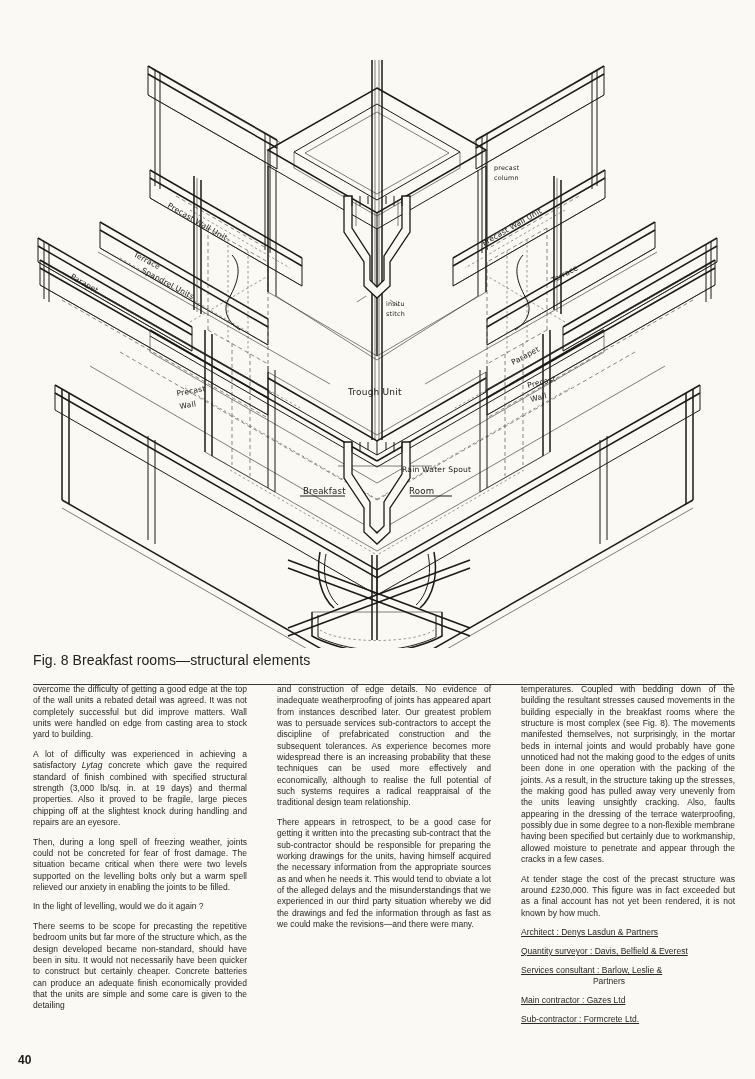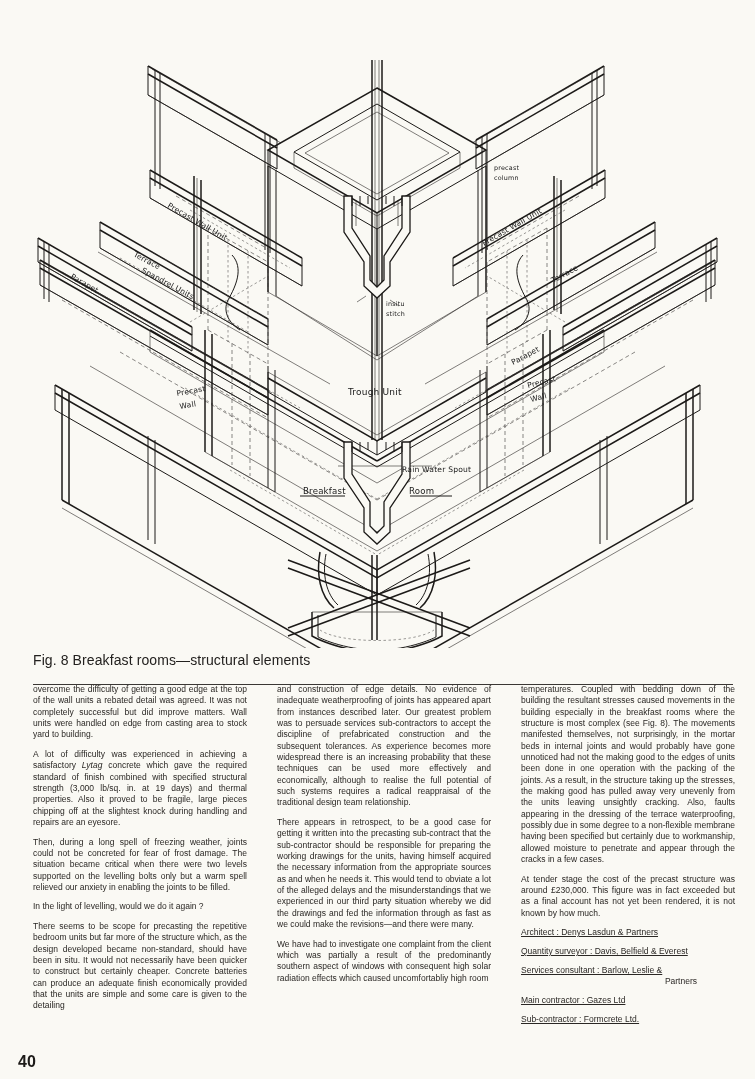--- a/index.html
+++ b/index.html
@@ -76,31 +76,31 @@
 
   .credits { margin-top: 1px; }
   .credits .credit-line {
     margin: 0 0 7.4px 0;
     text-align: left;
     line-height: 11.35px;
     text-decoration: underline;
   }
   .credits .credit-cont {
     margin: -7.0px 0 7.4px 0;
-    text-align: right;
+    text-align: center;
     padding-right: 38px;
     line-height: 11.35px;
   }
 
   
   .page-number {
     position: absolute;
     left: 18px;
     top: 1053px;
-    font-size: 16px;
+    font-size: 12px;
     font-weight: bold;
     color: #1d1b19;
     font-family: "Liberation Sans", sans-serif;
   }
 
   
   .hw {
     font-family: "DejaVu Sans", sans-serif;
     font-size: 7.6px;
     fill: #1a1a1a;
@@ -463,21 +463,20 @@
       <p>overcome the difficulty of getting a good edge at the top of the wall units a rebated detail was agreed. It was not completely successful but did improve matters. Wall units were handled on edge from casting area to stock yard to building.</p>
       <p><span>A lot of difficulty was experienced in achieving a satisfactory </span><i>Lytag</i><span> concrete which gave the required standard of finish combined with specified structural strength (3,000 lb/sq. in. at 19 days) and thermal properties. Also it proved to be fragile, large pieces chipping off at the slightest knock during handling and repairs are an eyesore.</span></p>
       <p>Then, during a long spell of freezing weather, joints could not be concreted for fear of frost damage. The situation became critical when there were two levels supported on the levelling bolts only but a warm spell relieved our anxiety in enabling the joints to be filled.</p>
       <p class="nojust">In the light of levelling, would we do it again ?</p>
       <p>There seems to be scope for precasting the repetitive bedroom units but far more of the structure which, as the design developed became non-standard, should have been in situ. It would not necessarily have been quicker to construct but certainly cheaper. Concrete batteries can produce an adequate finish economically provided that the units are simple and some care is given to the detailing</p>
     </div>
 
     <div class="col">
       <p>and construction of edge details. No evidence of inadequate weatherproofing of joints has appeared apart from instances described later. Our greatest problem was to persuade services sub-contractors to accept the discipline of prefabricated construction and the subsequent tolerances. As experience becomes more widespread there is an increasing probability that these techniques can be used more effectively and economically, although to realise the full potential of such systems requires a radical reappraisal of the traditional design team relationship.</p>
       <p>There appears in retrospect, to be a good case for getting it written into the precasting sub-contract that the sub-contractor should be responsible for preparing the working drawings for the units, having himself acquired the necessary information from the appropriate sources as and when he needs it. This would tend to obviate a lot of the alleged delays and the misunderstandings that we experienced in our third party situation whereby we did the drawings and fed the information through as fast as we could make the revisions—and there were many.</p>
-      <p>We have had to investigate one complaint from the client which was partially a result of the predominantly southern aspect of windows with consequent high solar radiation effects which caused uncomfortabliy high room</p>
     </div>
 
     <div class="col">
       <p>temperatures. Coupled with bedding down of the building the resultant stresses caused movements in the building especially in the breakfast rooms where the structure is most complex (see Fig. 8). The movements manifested themselves, not surprisingly, in the mortar beds in internal joints and would probably have gone unnoticed had not the making good to the edges of units been done in one operation with the packing of the joints. As a result, in the structure taking up the stresses, the making good has pulled away very unevenly from the units leaving unsightly cracking. Also, faults appearing in the dressing of the terrace waterproofing, possibly due in some degree to a non-flexible membrane having been specified but certainly due to workmanship, allowed moisture to penetrate and appear through the cracks in a few cases.</p>
       <p>At tender stage the cost of the precast structure was around £230,000. This figure was in fact exceeded but as a final account has not yet been rendered, it is not known by how much.</p>
 
       <div class="credits">
         <p class="credit-line">Architect : Denys Lasdun &amp; Partners</p>
         <p class="credit-line">Quantity surveyor : Davis, Belfield &amp; Everest</p>
         <p class="credit-line">Services consultant : Barlow, Leslie &amp;</p>

